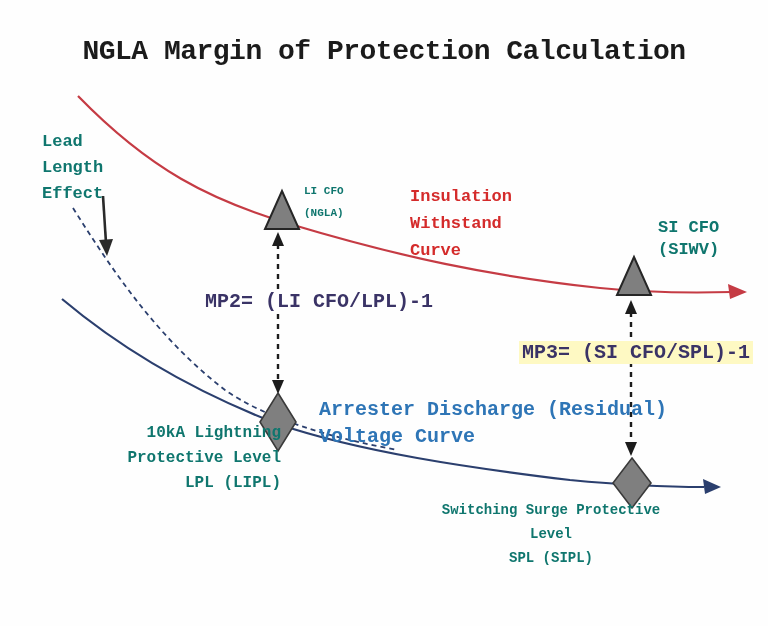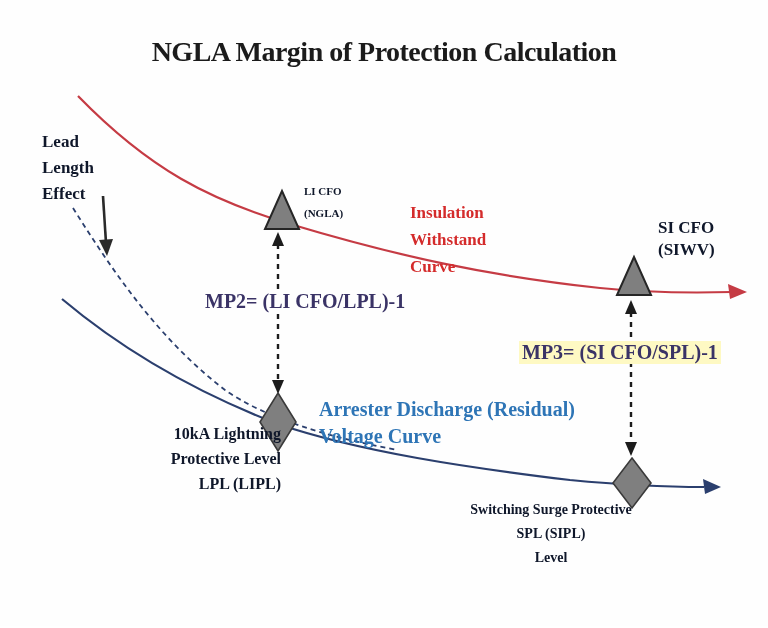--- a/index.html
+++ b/index.html
@@ -1,32 +1,32 @@
 <!DOCTYPE html>
 <html><head>
 <meta charset="utf-8">
 <style>
   html,body{margin:0;padding:0;background:#ffffff;}
   #canvas{
     position:relative;
     width:768px;height:626px;
     background:#fefefe;
-    font-family:Liberation Serif, serif;
+    font-family:Liberation Mono, monospace;
     overflow:hidden;
   }
   #plot-svg{position:absolute;left:0;top:0;}
-  .lbl{position:absolute;font-weight:bold;color:#0f172a;}
+  .lbl{position:absolute;font-weight:bold;color:#0f766e;}
   .lbl span{display:block;}
   #title{
     left:0;right:0;top:36px;text-align:center;
     font-size:28px;letter-spacing:-0.5px;color:#1b1b1b;
   }
   #lead-length{left:42px;top:129px;font-size:17px;line-height:26px;}
   #li-cfo{left:304px;top:180px;font-size:11px;line-height:22px;}
-  #insulation{left:410px;top:199px;font-size:17px;line-height:27px;color:#d42b2b;}
+  #insulation{left:410px;top:183px;font-size:17px;line-height:27px;color:#d42b2b;}
   #mp2{left:179px;top:290px;font-size:20px;color:#3a3366;background:#fefefe;padding:0 3px;margin-left:23px;}
   #si-cfo{left:658px;top:217px;font-size:17px;line-height:22px;}
   #mp3{left:519px;top:341px;font-size:20px;color:#3a3366;background:#fef9c3;padding:0 3px;}
   #arrester{left:319px;top:396px;font-size:20px;line-height:27px;color:#2e75b6;}
   #lpl{left:81px;top:421px;width:200px;text-align:right;font-size:16px;line-height:25px;}
   #spl{left:431px;top:498px;width:240px;text-align:center;font-size:14px;line-height:24px;}
 </style>
 </head>
 <body>
 
@@ -93,17 +93,17 @@
   </div>
 
   <div class="lbl" id="lpl">
     <span>10kA Lightning</span>
     <span>Protective Level</span>
     <span>LPL (LIPL)</span>
   </div>
 
   <div class="lbl" id="spl">
     <span>Switching Surge Protective</span>
+    <span>Level</span>
     <span>SPL (SIPL)</span>
-    <span>Level</span>
   </div>
 
 </div>
 
 </body></html>

